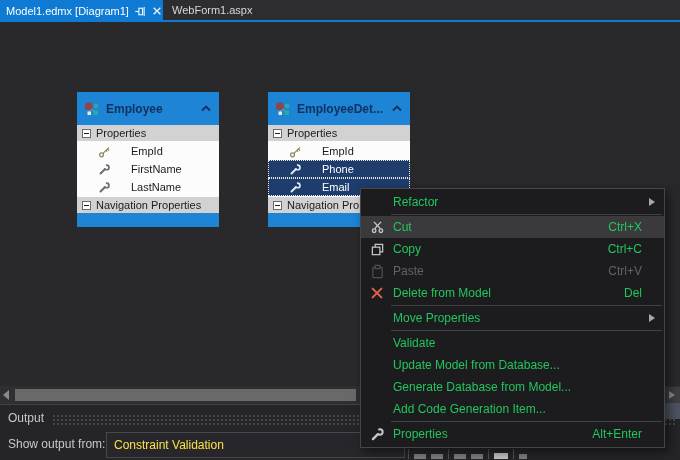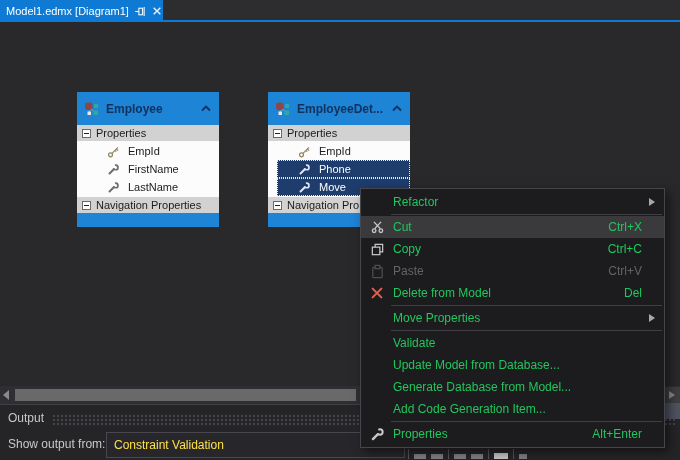--- a/index.html
+++ b/index.html
@@ -24,21 +24,21 @@
   }
   
   .canvas { position:absolute; left:0; top:22px; width:680px; height:364px; background:#29292B; }
   
   .entity { position:absolute; top:92px; width:142px; font-size:11px; z-index:5; }
   .e-header { height:33px; background:#1D84D6; display:flex; align-items:center; padding:0 7px; gap:6px;justify-content:space-between; }
   .e-title { flex:1; font-weight:bold; font-size:12px; color:#12315C; white-space:nowrap; overflow:hidden; }
   .e-chevron { color:#12315C; display:flex; }
   .e-sec { height:16px; background:#D2D2D2; display:flex; align-items:center; gap:5px; padding-left:5px; color:#1B1B1B; }
   .e-rows { background:#FCFCFC; padding:1px 0; }
-  .e-row { height:18px; display:flex; align-items:center; gap:8px; padding-left:20px; color:#1B1B1B;margin-left:9px; }
+  .e-row { height:18px; display:flex; align-items:center; gap:20px; padding-left:20px; color:#1B1B1B; }
   .e-row .ri { display:flex; width:14px; justify-content:center; }
   .e-row.selected { background:#1E3C6C; color:#FFFFFF; outline:1px dotted #E8E8E8; outline-offset:-1px; }
   .e-row.selected .wrench { color:#DDE6F2; }
   .wrench { color:#6E6E6E; }
   .keyic { color:#8F8455; }
   .e-footer { height:14px; background:#1D84D6; }
   .expander { width:9px; height:9px; background:#FFFFFF; border:1px solid #6A6A6A; position:relative; flex:0 0 auto; }
   .expander::after { content:''; position:absolute; left:1px; top:3px; width:5px; height:1px; background:#222222; }
   
   .hscroll { position:absolute; left:0; top:386px; width:680px; height:18px; background:#2F2F33; z-index:2; }
@@ -133,20 +133,23 @@
           <svg class="i" width="13" height="13">
             <use href="#sym-pin"></use>
           </svg>
         </span>
       <span class="tab-btn">
           <svg class="i" width="10" height="10">
             <use href="#sym-close"></use>
           </svg>
         </span>
     </div>
+    <div class="tab-inactive">
+      <span>WebForm1.aspx</span>
+    </div>
   </div>
 
   <div class="canvas"></div>
 
   <div class="entity" style="left:77px">
     <div class="e-header">
       <svg class="i" width="16" height="16">
           <use href="#sym-entity"></use>
         </svg>
       <span class="e-title">Employee</span>
@@ -225,21 +228,21 @@
             </svg>
           </span>
         <span>Phone</span>
       </div>
       <div class="e-row selected">
         <span class="ri wrench">
             <svg class="i" width="13" height="13">
               <use href="#sym-wrench"></use>
             </svg>
           </span>
-        <span>Move</span>
+        <span>Email</span>
       </div>
     </div>
     <div class="e-sec">
       <span class="expander"></span>
       <span>Navigation Properties</span>
     </div>
     <div class="e-footer"></div>
   </div>
 
   <div class="hscroll">

